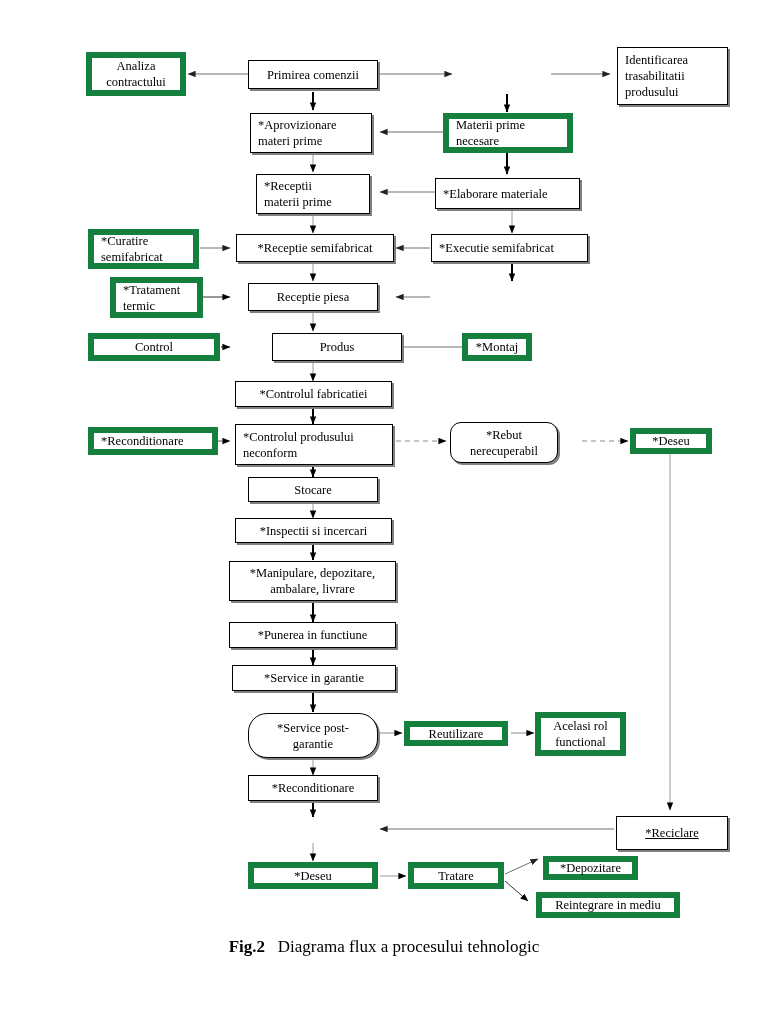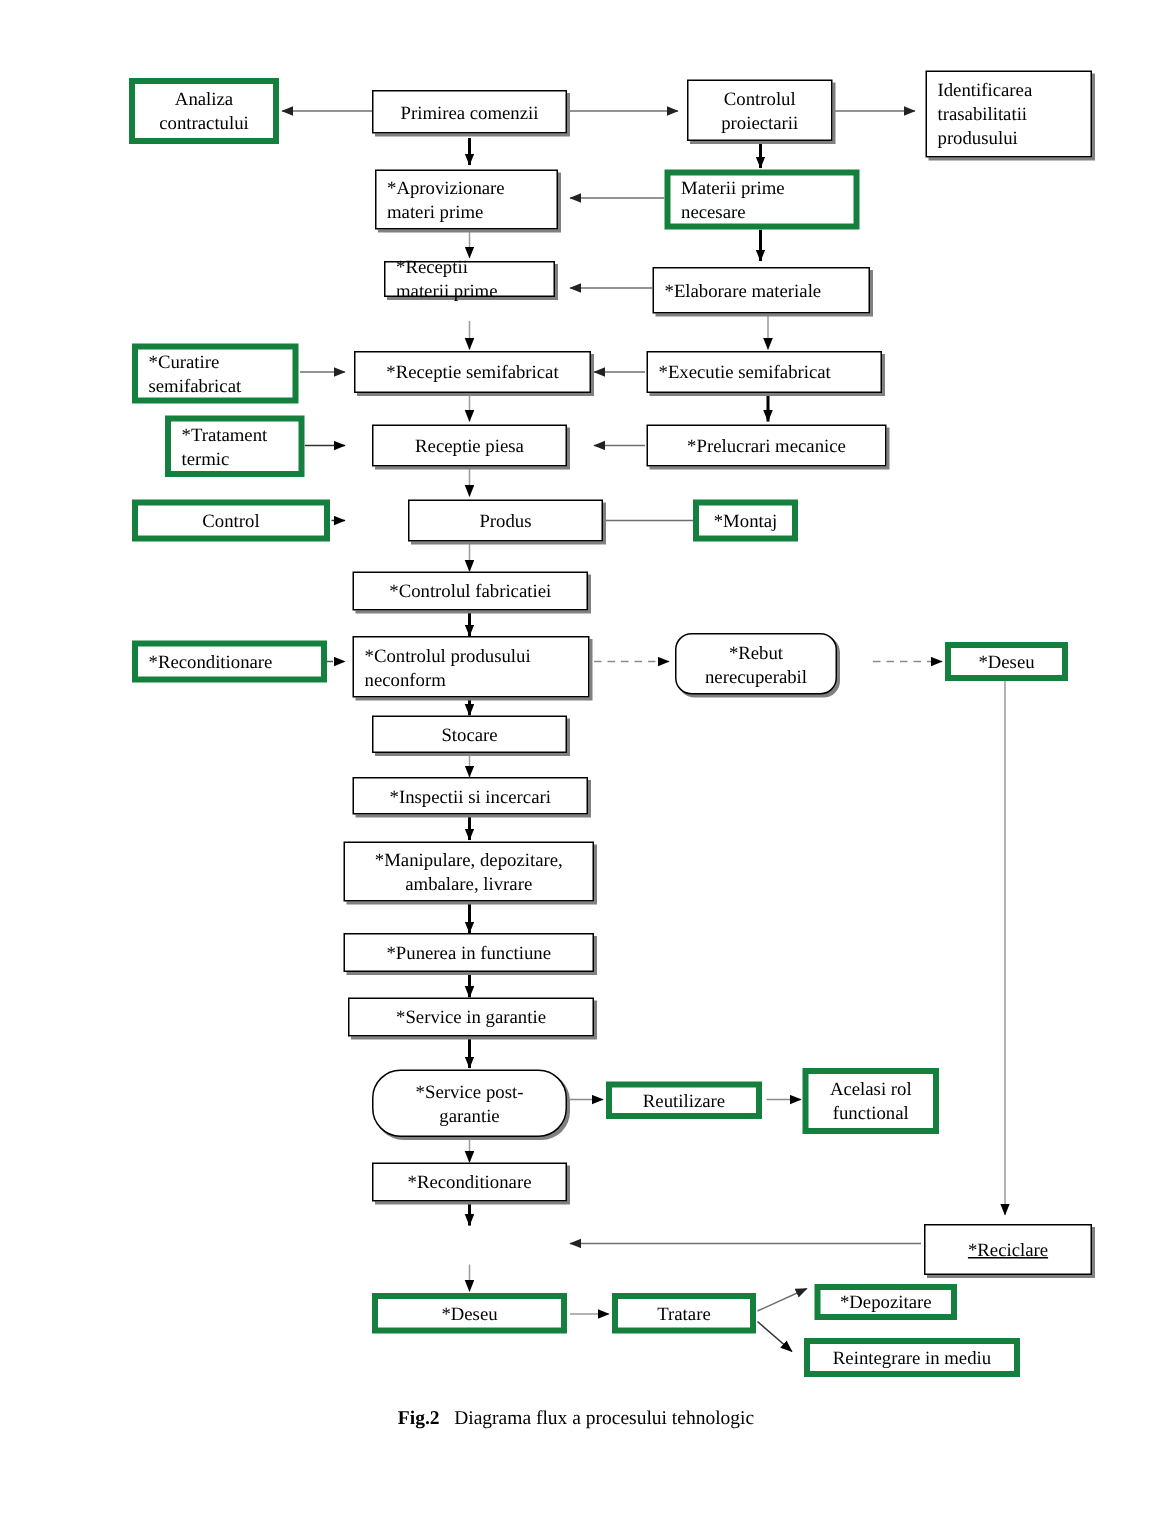--- a/index.html
+++ b/index.html
@@ -9,42 +9,42 @@
     font-family:"Liberation Serif", serif;
     color:#000000;
     position:relative;
     overflow:hidden;
   }
   #canvas{position:absolute;left:0;top:0;width:768px;height:1024px;}
   svg#wires{position:absolute;left:0;top:0;width:768px;height:1024px;pointer-events:none;}
   .node{
     position:absolute;
     box-sizing:border-box;
-    border:4px solid #15803d;
+    border:6px solid #15803d;
     background:#ffffff;
     display:flex;
     align-items:center;
     justify-content:center;
     text-align:center;
     font-size:12.5px;
     line-height:1.28;
     padding:2px 4px;
     z-index:3;
   }
   .node.shadow{
     border:1px solid #000;
     box-shadow:2px 2px 0 0 #808080;
   }
   .node.lalign{justify-content:flex-start;text-align:left;padding-left:7px;}
   .node span{display:block;width:100%;}
   #caption{
     position:absolute;
     left:0;top:937px;width:768px;
     text-align:center;
-    font-size:13px;
+    font-size:17px;
     z-index:3;
   }
   .cap-lead{font-weight:bold;}
 </style>
 </head>
 <body>
 
 <div id="canvas">
 
   <svg id="wires" viewBox="0 0 768 1024">
@@ -147,26 +147,20 @@
     <span>
       <span>Analiza</span>
       <span>contractului</span>
     </span>
   </div>
 
   <div class="node shadow" style="left:248px;top:60px;width:130px;height:29px;">
     <span>Primirea comenzii</span>
   </div>
 
-  <div class="node shadow" style="left:458px;top:53px;width:97px;height:41px;">
-    <span>
-      <span>Controlul</span>
-      <span>proiectarii</span>
-    </span>
-  </div>
 
   <div class="node shadow lalign" style="left:250px;top:113px;width:122px;height:40px;">
     <span>
       <span>*Aprovizionare</span>
       <span>materi prime</span>
     </span>
   </div>
 
   <div class="node shadow lalign" style="left:617px;top:47px;width:111px;height:58px;">
     <span>
@@ -176,21 +170,21 @@
     </span>
   </div>
 
   <div class="node lalign" style="left:443px;top:113px;width:130px;height:40px;">
     <span>
       <span>Materii prime</span>
       <span>necesare</span>
     </span>
   </div>
 
-  <div class="node shadow lalign" style="left:256px;top:174px;width:114px;height:24px;">
+  <div class="node shadow lalign" style="left:256px;top:174px;width:114px;height:40px;">
     <span>
       <span>*Receptii</span>
       <span>materii prime</span>
     </span>
   </div>
 
   <div class="node shadow lalign" style="left:435px;top:178px;width:145px;height:31px;">
     <span>*Elaborare materiale</span>
   </div>
 
@@ -213,23 +207,20 @@
   </div>
 
   <div class="node shadow lalign" style="left:431px;top:234px;width:157px;height:28px;">
     <span>*Executie semifabricat</span>
   </div>
 
   <div class="node shadow" style="left:248px;top:283px;width:130px;height:28px;">
     <span>Receptie piesa</span>
   </div>
 
-  <div class="node shadow" style="left:431px;top:283px;width:160px;height:28px;">
-    <span>*Prelucrari mecanice</span>
-  </div>
 
   <div class="node" style="left:88px;top:333px;width:132px;height:28px;">
     <span>Control</span>
   </div>
 
   <div class="node shadow" style="left:248px;top:333px;width:130px;height:28px;margin-left:24px;">
     <span>Produs</span>
   </div>
 
   <div class="node" style="left:462px;top:333px;width:70px;height:28px;">

